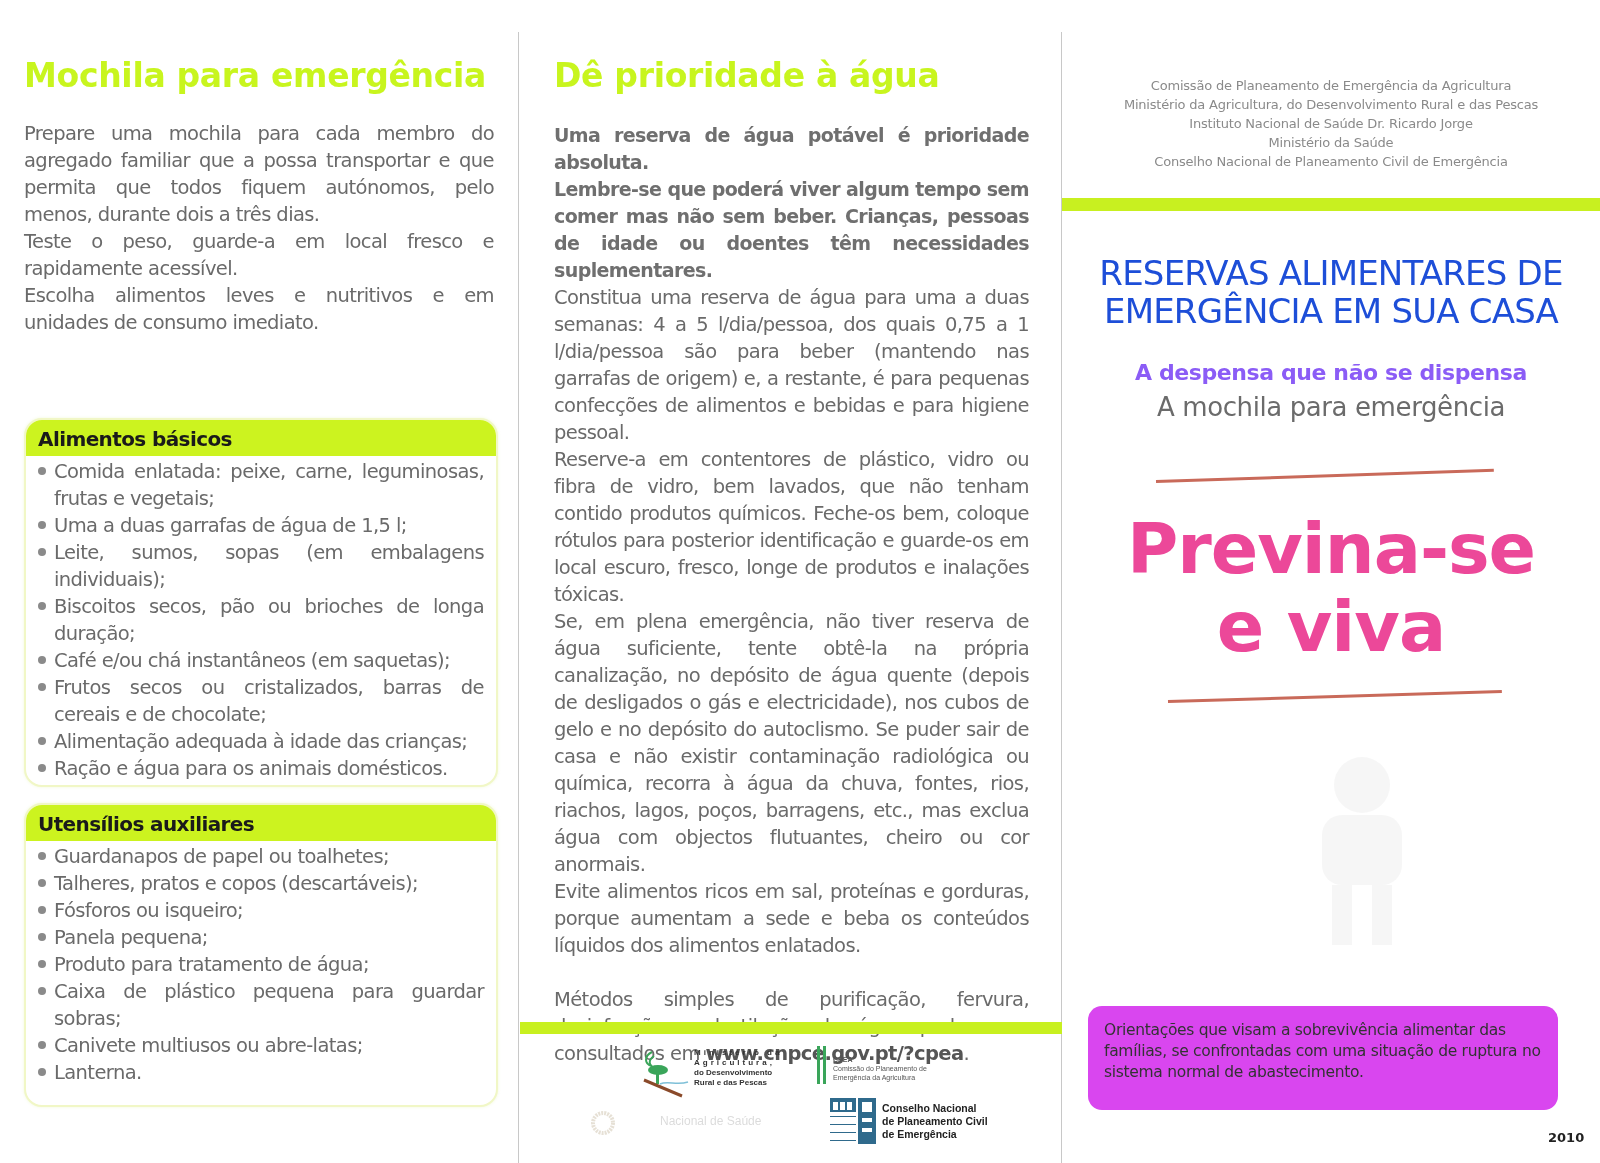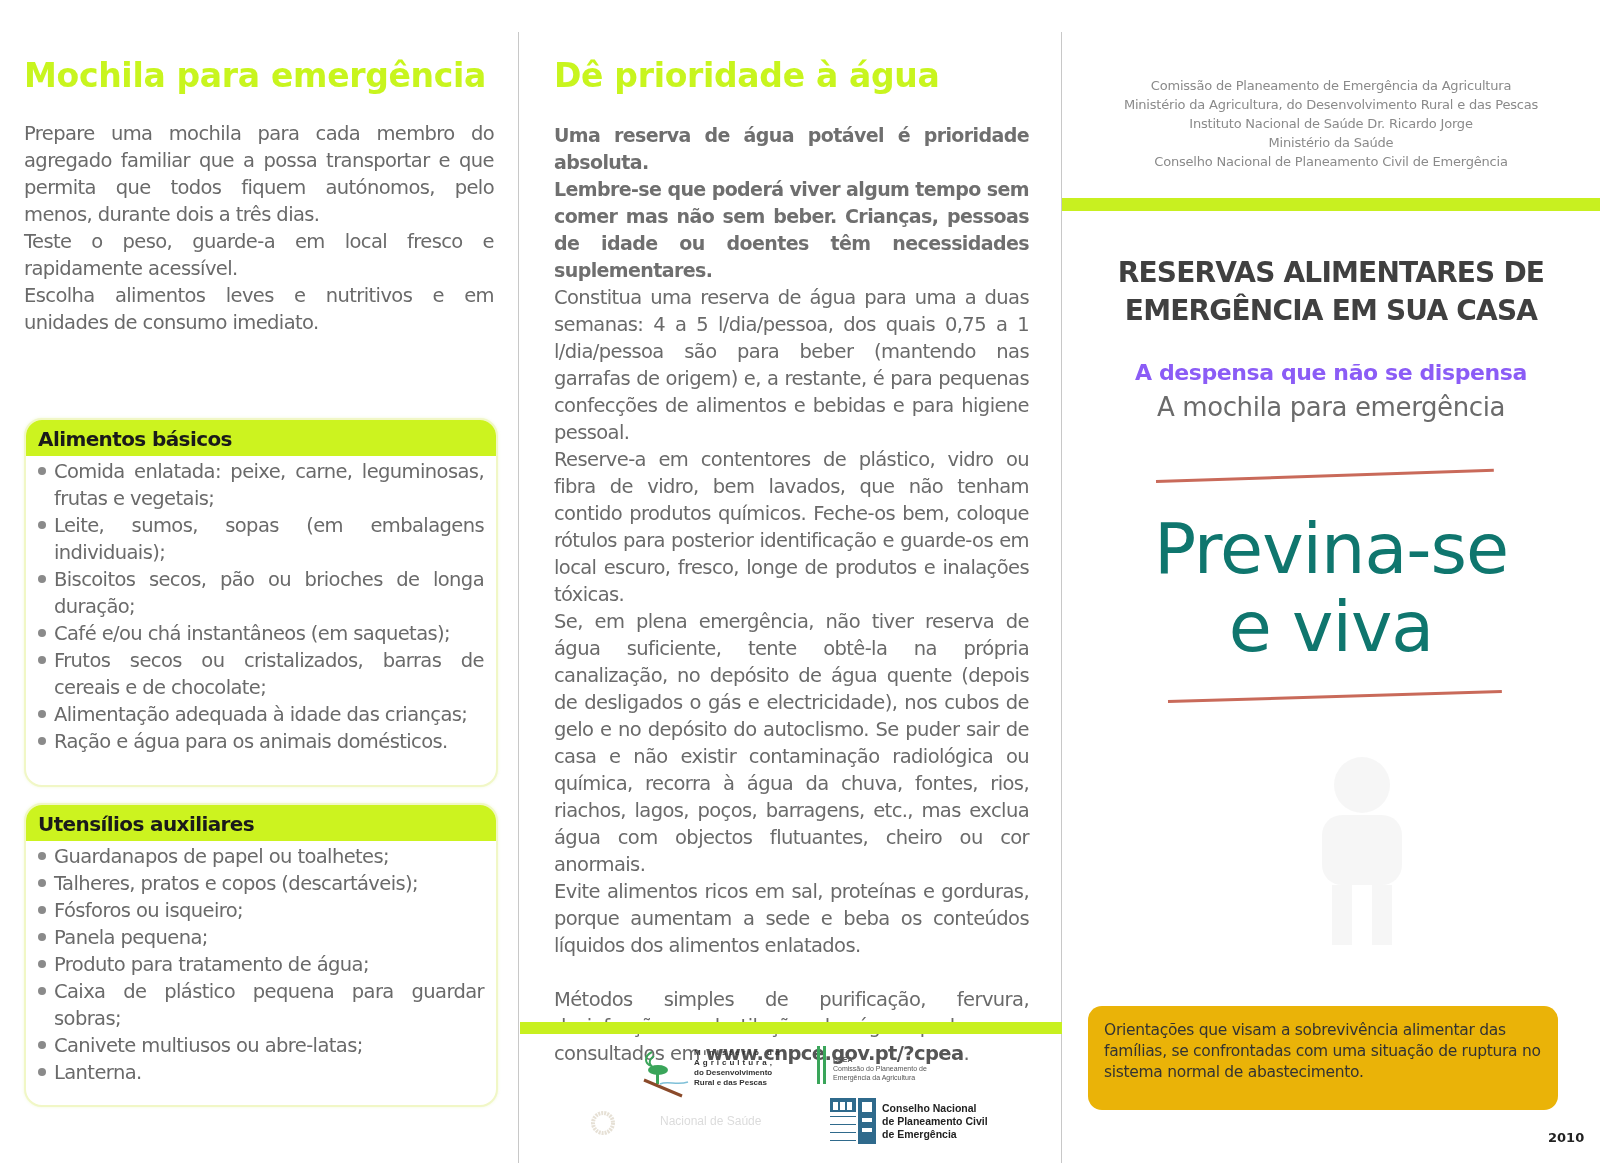--- a/index.html
+++ b/index.html
@@ -37,29 +37,29 @@
   .box li .bullet { display:inline-block; width:8px; height:8px; border-radius:50%; background:#8a8a8a; margin-right:8px; vertical-align:3px; text-indent:0; }
   .lead {
     position:absolute; font-weight:bold; color:#6f6f6f; font-size:19px; line-height:27px;
     text-align:justify; letter-spacing:-0.6px;
   }
   .lead p { margin:0; }
   .green-bar { position:absolute; height:12px; background:#c8f020; }
   .orgs { position:absolute; text-align:center; font-size:13px; line-height:19px; color:#8a8a8a; letter-spacing:-0.2px; }
   .orgs div { white-space:nowrap; }
   .cover-title {
-    position:absolute; color:#404040; font-weight:bold; font-size:28px; line-height:38px; text-align:center;
+    position:absolute; color:#1d4ed8; font-weight:normal; font-size:34px; line-height:38px; text-align:center;
     letter-spacing:-0.8px;
   }
   .subtitle1 { position:absolute; font-weight:bold; font-size:22px; color:#8b5cf6; text-align:center; letter-spacing:-0.4px; }
   .subtitle2 { position:absolute; font-size:26px; color:#6b6b6b; text-align:center; letter-spacing:-0.4px; }
   .red-line { position:absolute; height:3px; background:#c96a5a; transform-origin:left center; }
-  .slogan { position:absolute; color:#0f766e; font-weight:normal; font-size:70px; line-height:78px; text-align:center; letter-spacing:-1px; }
+  .slogan { position:absolute; color:#ec4899; font-weight:bold; font-size:70px; line-height:78px; text-align:center; letter-spacing:-1px; }
   .callout {
-    position:absolute; background:#eab308; border-radius:14px; color:#333; font-size:15.5px; line-height:21px;
+    position:absolute; background:#d946ef; border-radius:14px; color:#333; font-size:15.5px; line-height:21px;
     padding:14px 14px 14px 16px; box-sizing:border-box; letter-spacing:-0.3px;
   }
   .year { position:absolute; font-weight:bold; font-size:13px; color:#222; }
   .logo { position:absolute; }
   .logo-text { font-family:"Liberation Sans", sans-serif; }
   .watermark { position:absolute; opacity:0.07; }
   .url { font-weight:bold; color:#555; }
 </style>
 </head>
 <body>
@@ -73,20 +73,21 @@
   <div class="body-text" style="left:24px; top:120px; width:470px;">
     <p>Prepare uma mochila para cada membro do agregado familiar que a possa transportar e que permita que todos fiquem autónomos, pelo menos, durante dois a três dias.</p>
     <p>Teste o peso, guarde-a em local fresco e rapidamente acessível.</p>
     <p>Escolha alimentos leves e nutritivos e em unidades de consumo imediato.</p>
   </div>
 
   <div class="box" style="left:24px; top:418px; width:470px; height:365px;">
     <div class="box-head">Alimentos básicos</div>
     <ul>
       <li><span class="bullet"></span><span>Comida enlatada: peixe, carne, leguminosas, frutas e vegetais;</span></li>
+      <li><span class="bullet"></span><span>Uma a duas garrafas de água de 1,5 l;</span></li>
       <li><span class="bullet"></span><span>Leite, sumos, sopas (em embalagens individuais);</span></li>
       <li><span class="bullet"></span><span>Biscoitos secos, pão ou brioches de longa duração;</span></li>
       <li><span class="bullet"></span><span>Café e/ou chá instantâneos (em saquetas);</span></li>
       <li><span class="bullet"></span><span>Frutos secos ou cristalizados, barras de cereais e de chocolate;</span></li>
       <li><span class="bullet"></span><span>Alimentação adequada à idade das crianças;</span></li>
       <li><span class="bullet"></span><span>Ração e água para os animais domésticos.</span></li>
     </ul>
   </div>
 
   <div class="box" style="left:24px; top:803px; width:470px; height:300px;">

